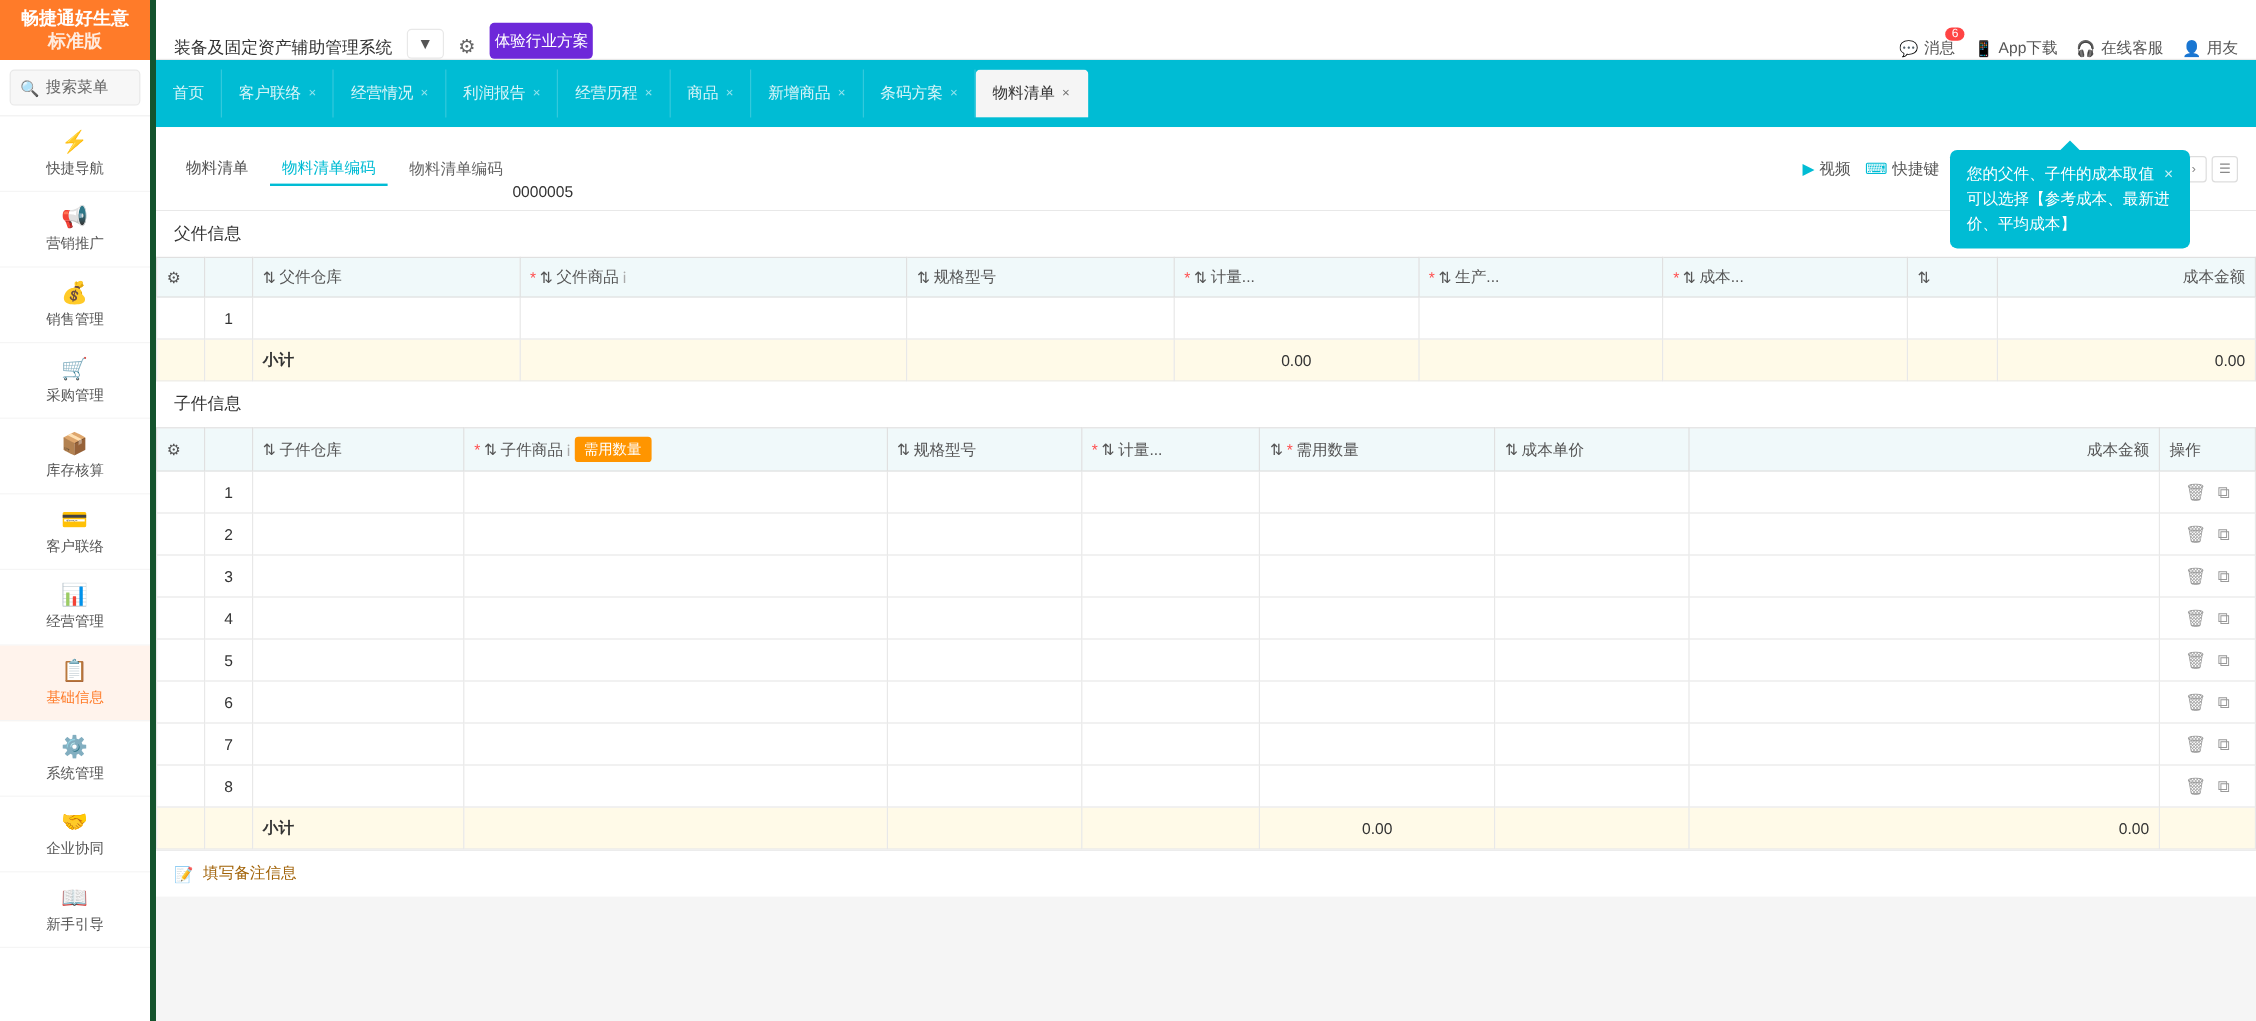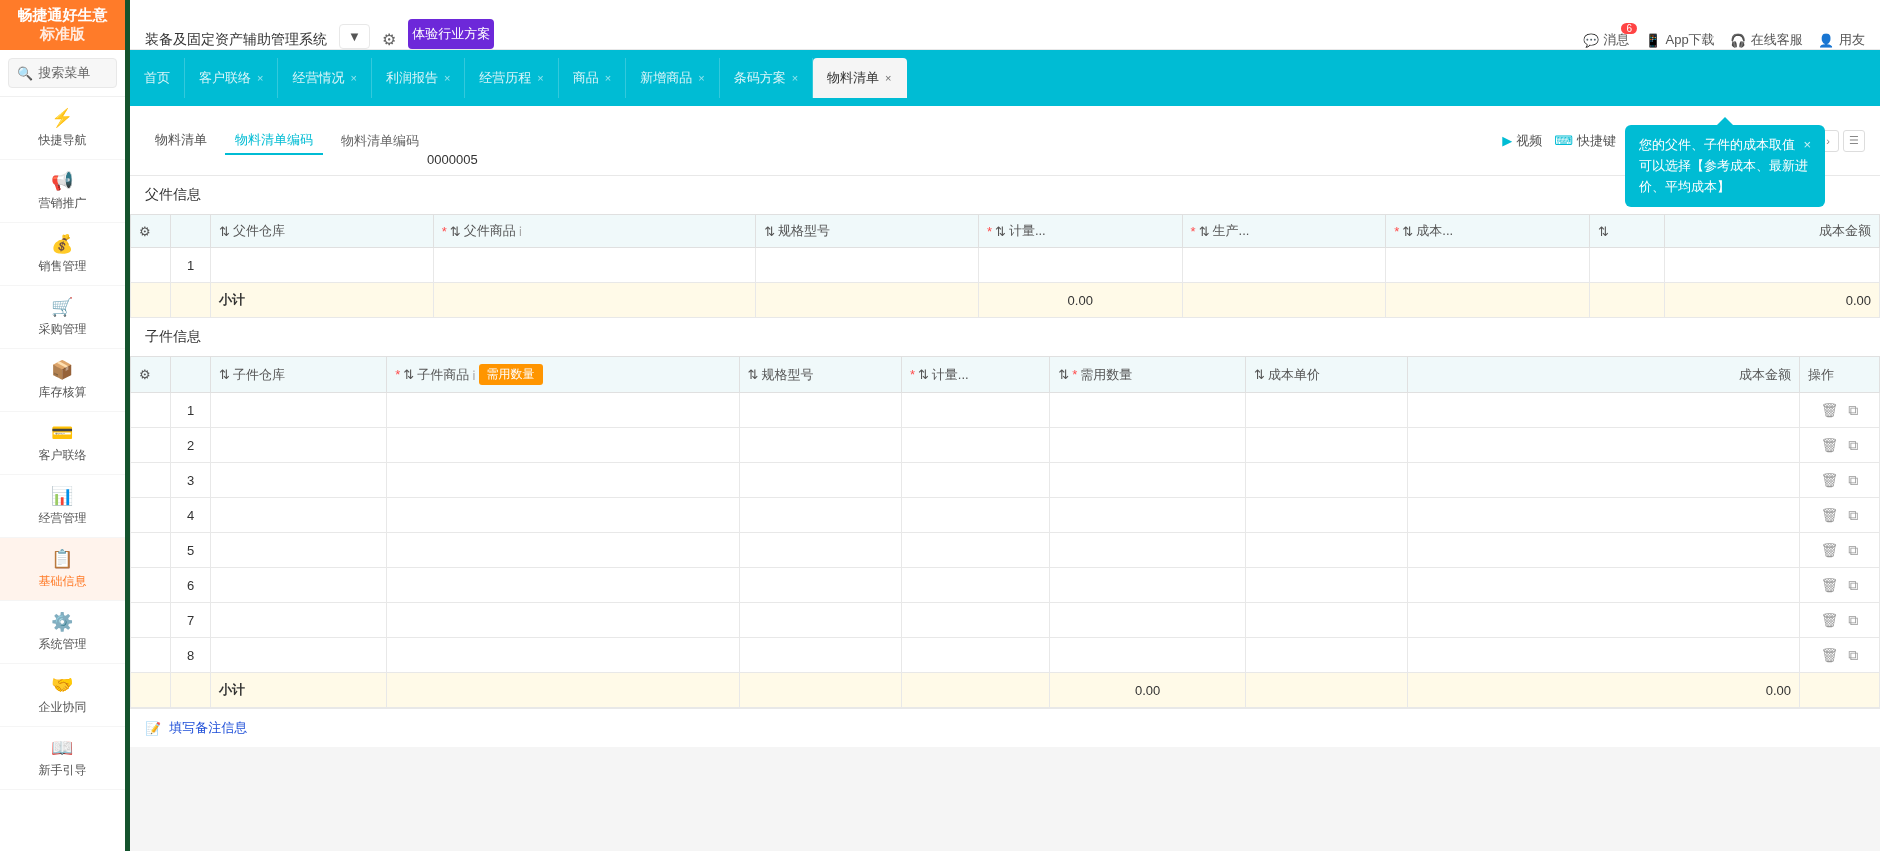--- a/index.html
+++ b/index.html
@@ -787,18 +787,18 @@
   <td style="text-align:center;font-weight:500;">0.00</td>
   <td></td>
   <td style="text-align:right;font-weight:500;">0.00</td>
   <td></td>
 </tr>
           </tbody>
       </table>
 
       <div class="bottom-note">
         <span>📝</span>
-        <span style="color:#1d4ed8;cursor:text;">填写备注信息</span>
+        <span style="color:#a16207;cursor:text;">填写备注信息</span>
       </div>
 
     </div>
   </div>
 </div>
 
 </body></html>

